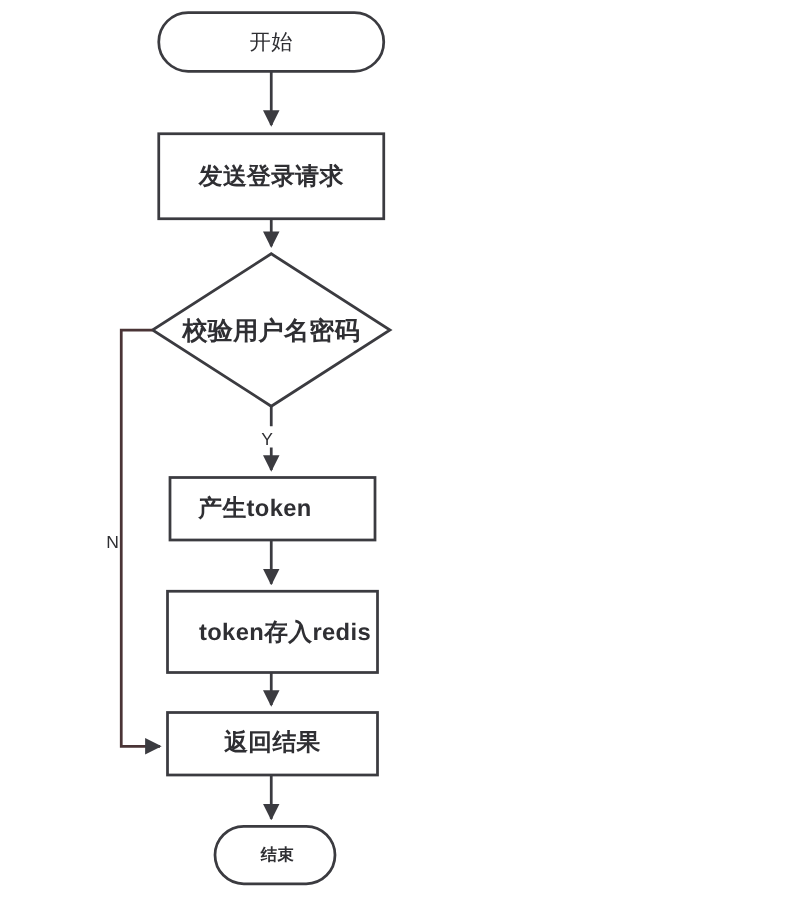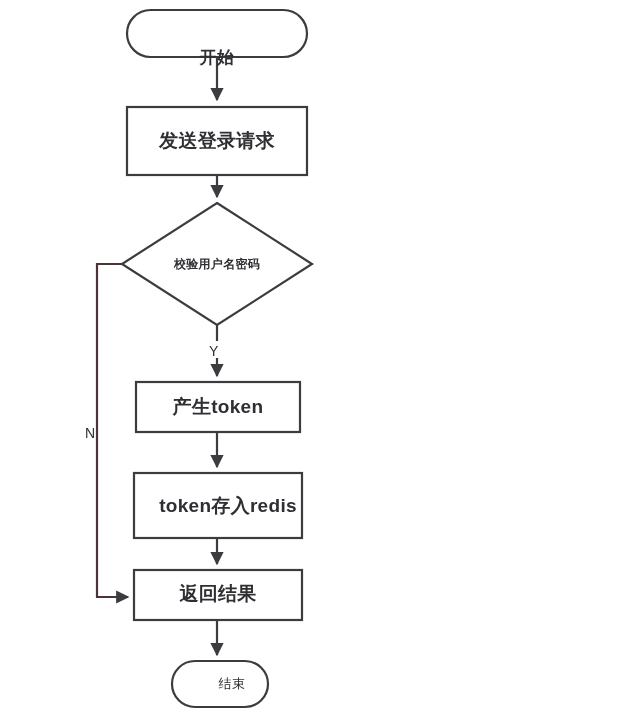--- a/index.html
+++ b/index.html
@@ -30,31 +30,30 @@
     display: flex;
     align-items: center;
     justify-content: center;
     text-align: center;
     color: #2f2f33;
     pointer-events: none;
     white-space: nowrap;
   }
   .lbl-start {
     font-size: 17px;
-    font-weight: 700;
+    font-weight: 400;
     letter-spacing: 0.5px;
-    margin-top: 24px;
   }
   .lbl-process {
     font-size: 19px;
     font-weight: 700;
     letter-spacing: 0.3px;
   }
   .lbl-decision {
-    font-size: 12px;
+    font-size: 20px;
     font-weight: 700;
     letter-spacing: 0.3px;
     text-align: center;
   }
   .lbl-end {
     font-size: 13px;
     font-weight: 400;
     letter-spacing: 0.5px;
   }
   .edge-label {
@@ -137,25 +136,25 @@
       <path d="M 122 264 L 97 264 L 97 597 L 128 597" fill="none" stroke="#4a3436" stroke-width="2.2" stroke-linejoin="miter" marker-end="url(#arrow-branch)"></path>
     </g>
   </svg>
 
   <div class="node-label lbl-start" style="left:127px; top:10px; width:180px; height:47px;">开始</div>
 
   <div class="node-label lbl-process" style="left:127px; top:107px; width:180px; height:68px;">发送登录请求</div>
 
   <div class="node-label lbl-decision" style="left:122px; top:240px; width:190px; height:48px;">校验用户名密码</div>
 
-  <div class="node-label lbl-process" style="left:136px; top:382px; width:164px; height:50px;">产生token</div>
+  <div class="node-label lbl-process" style="left:122px; top:382px; width:164px; height:50px;">产生token</div>
 
   <div class="node-label lbl-process" style="left:134px; top:473px; width:188px; height:65px;">token存入redis</div>
 
   <div class="node-label lbl-process" style="left:134px; top:570px; width:168px; height:48px;">返回结果</div>
 
-  <div class="node-label lbl-end" style="left:184px; top:661px; width:96px; height:46px;">结束</div>
+  <div class="node-label lbl-end" style="left:174px; top:661px; width:96px; height:46px;font-weight:bold;">结束</div>
 
   <div class="edge-label" style="left:209px; top:343px;">Y</div>
 
   <div class="edge-label" style="left:85px; top:425px;">N</div>
 
 </div>
 
 </body></html>

